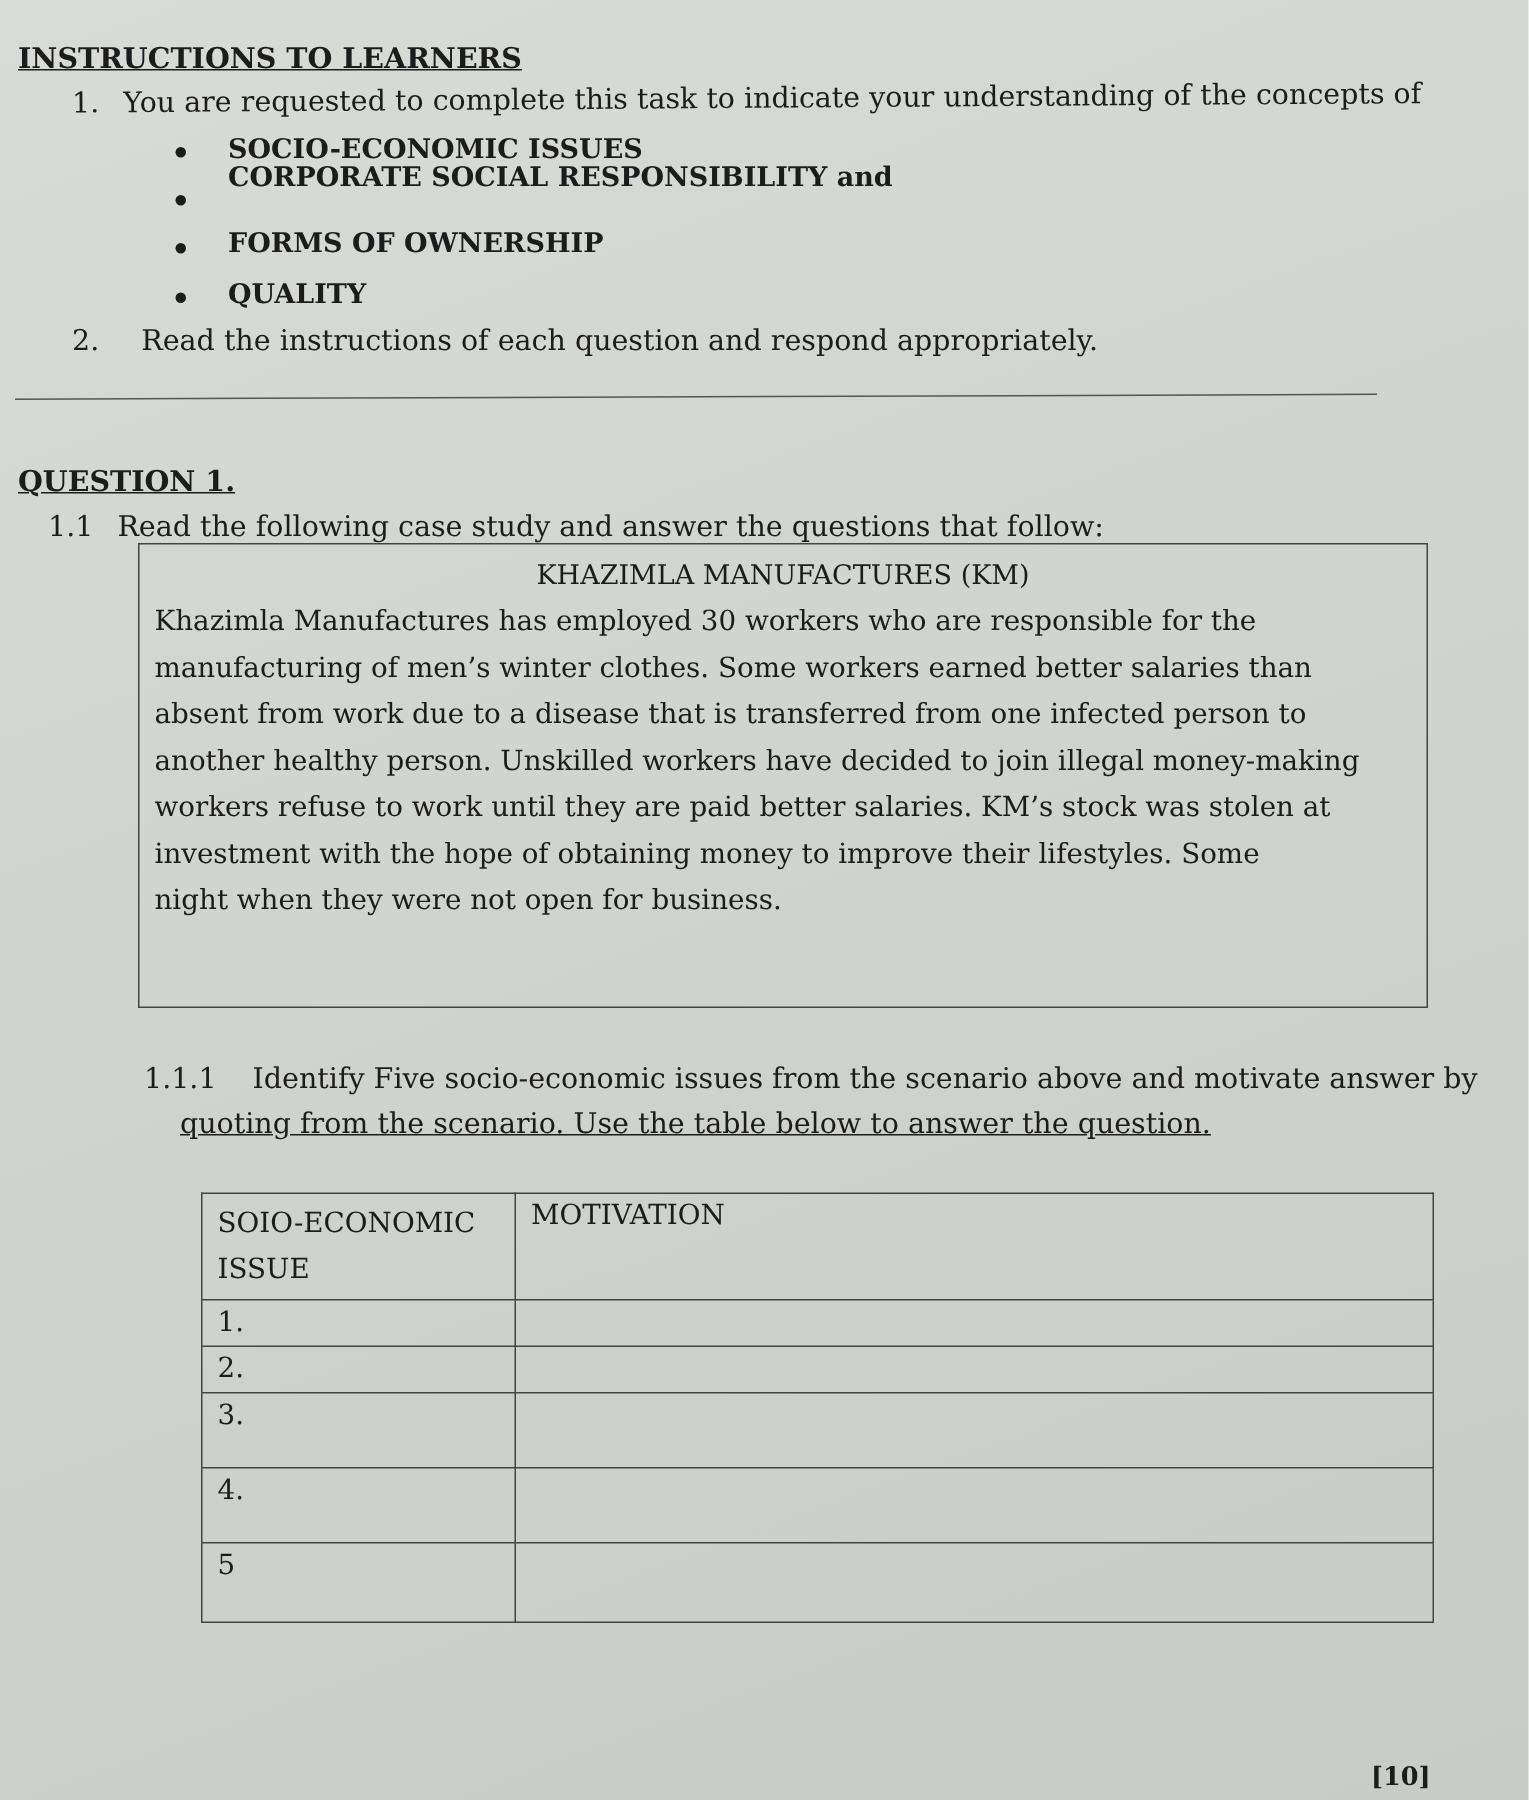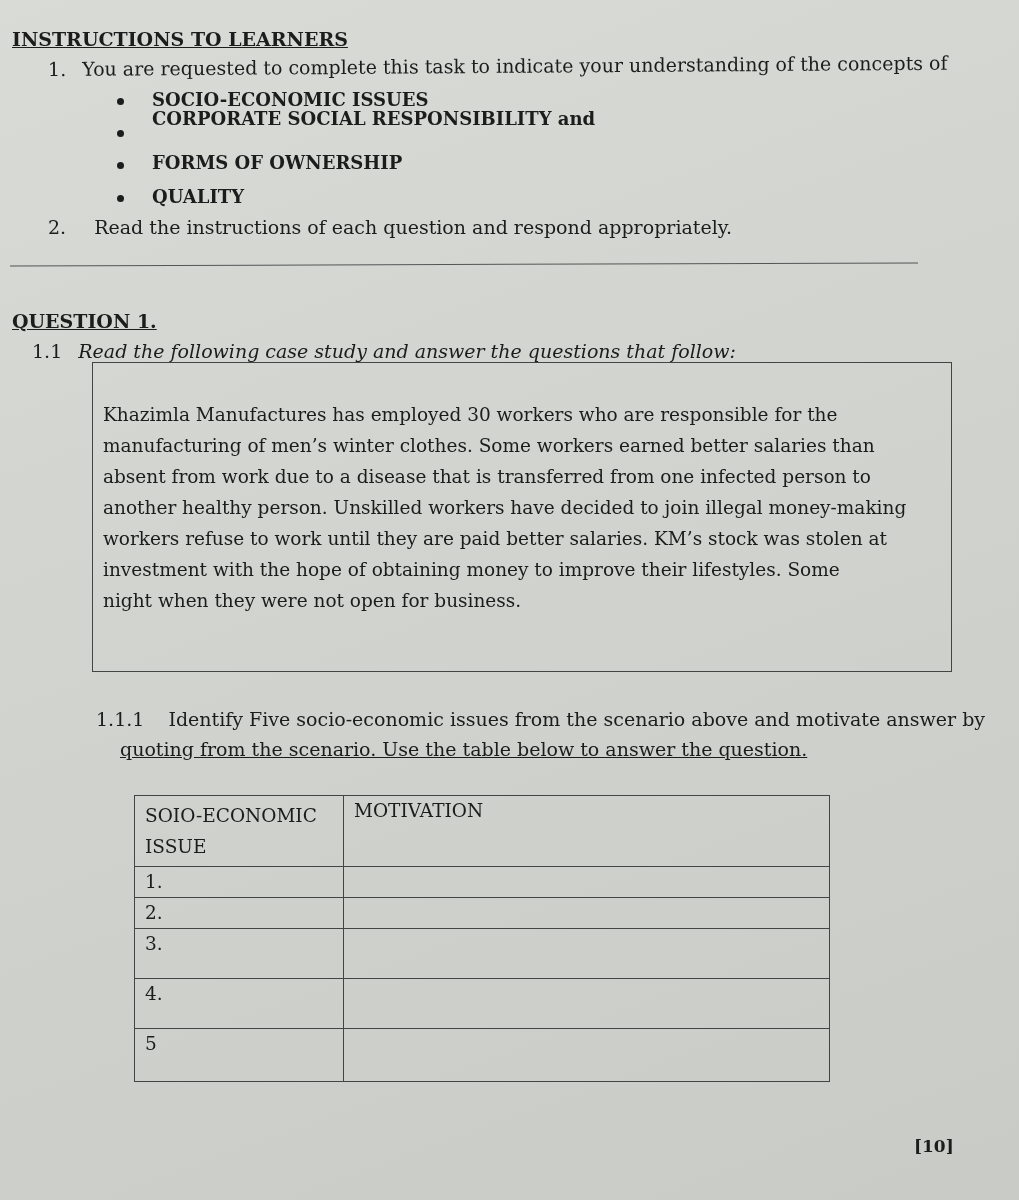--- a/index.html
+++ b/index.html
@@ -21,27 +21,27 @@
   }
   .rule { position: absolute; height: 1px; background: #555; }
   .case-box {
     position: absolute; left: 92px; top: 362px; width: 860px; height: 310px;
     border: 1.5px solid #444; box-sizing: border-box;
   }
   .case-title { position: absolute; left: 0; right: 0; top: 10px; text-align: center; font-size: 18px; }
   .case-body { position: absolute; left: 10px; top: 36px; width: 845px; font-size: 18.5px; line-height: 31px; }
   .case-body div { white-space: nowrap; }
   table.answer {
-    position: absolute; left: 134px; top: 795px; width: 696px;
+    position: absolute; left: 134px; top: 795px; width: 822px;
     border-collapse: collapse; font-size: 18.5px;
   }
   table.answer td {
     border: 1.5px solid #444; vertical-align: top; padding: 4px 10px;
   }
-  .marks { font-size: 17px; font-weight: bold; }
+  .marks { font-size: 17px; font-weight: bold; margin-top: 39px; }
 </style>
 </head>
 <body>
 
 <div class="abs heading" style="left:12px; top:28px;">INSTRUCTIONS TO LEARNERS</div>
 
 <div class="abs line" style="left:48px; top:58px; transform:rotate(-0.4deg); transform-origin:left;">
   <span>1.</span>
   <span style="margin-left:10px;">You are requested to complete this task to indicate your understanding of the concepts of</span>
 </div>
@@ -61,24 +61,25 @@
   <span>2.</span>
   <span style="margin-left:22px;text-align:center;">Read the instructions of each question and respond appropriately.</span>
 </div>
 
 <div class="rule" style="left:10px; top:264px; width:908px; transform:rotate(-0.2deg);"></div>
 
 <div class="abs heading" style="left:12px; top:310px;">QUESTION 1.</div>
 
 <div class="abs line" style="left:32px; top:340px;">
   <span>1.1</span>
-  <span style="margin-left:10px;font-style:italic;">Read the following case study and answer the questions that follow:</span>
+  <span style="margin-left:10px;">Read the following case study and answer the questions that follow:</span>
 </div>
 
 <div class="case-box">
+  <div class="case-title">KHAZIMLA MANUFACTURES (KM)</div>
   <div class="case-body">
     <div>Khazimla Manufactures has employed 30 workers who are responsible for the</div>
     <div>manufacturing of men’s winter clothes. Some workers earned better salaries than</div>
     <div>absent from work due to a disease that is transferred from one infected person to</div>
     <div>another healthy person. Unskilled workers have decided to join illegal money-making</div>
     <div>workers refuse to work until they are paid better salaries. KM’s stock was stolen at</div>
     <div>investment with the hope of obtaining money to improve their lifestyles. Some</div>
     <div>night when they were not open for business.</div>
   </div>
 </div>

